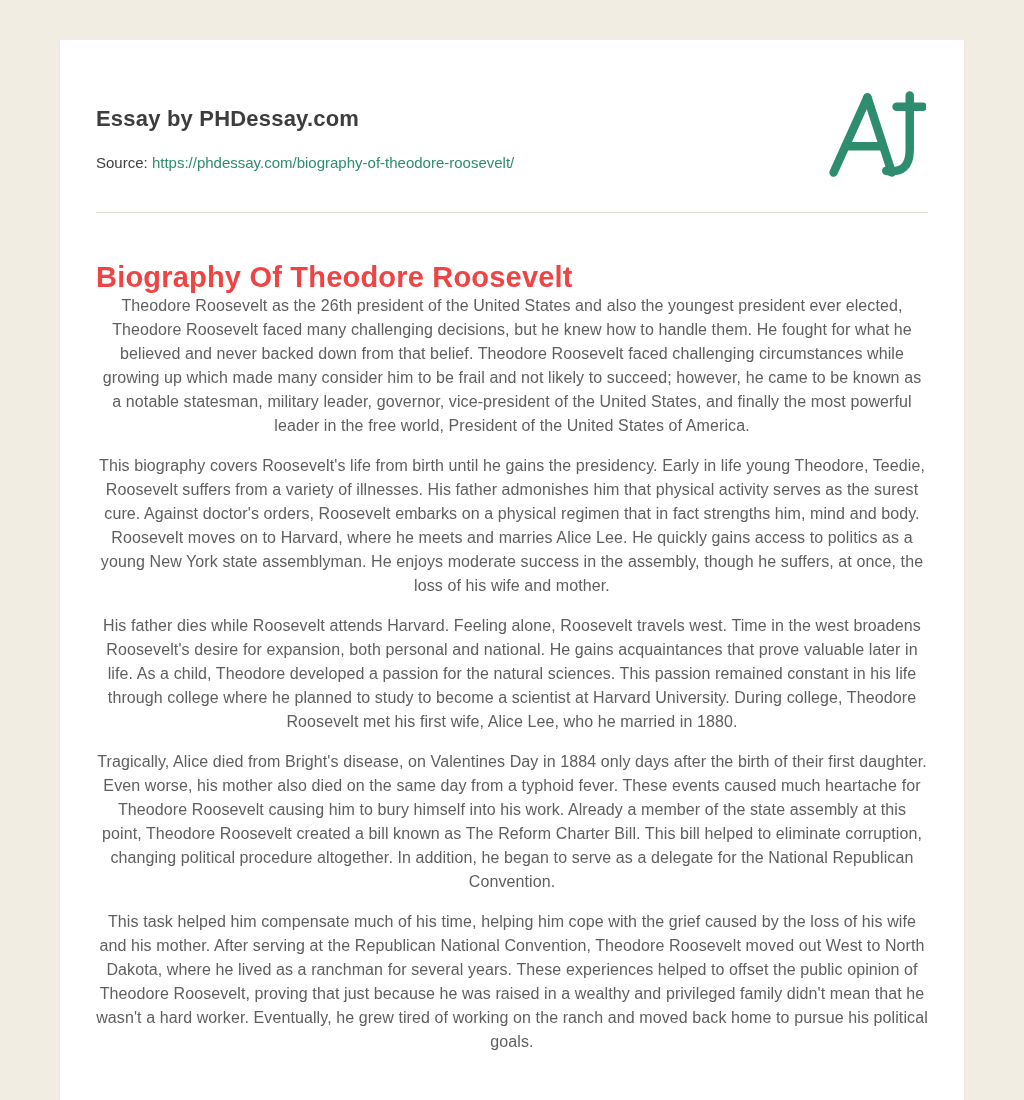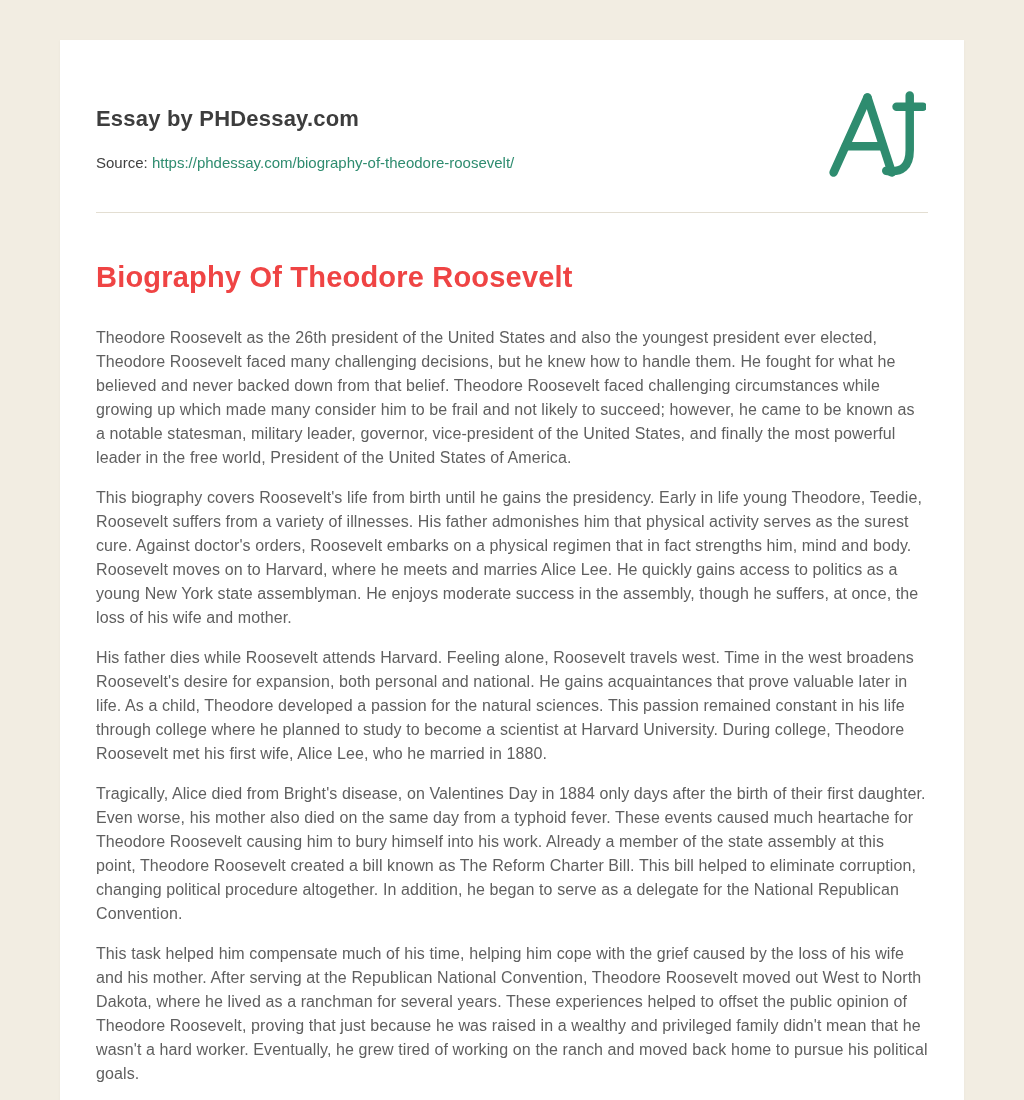--- a/index.html
+++ b/index.html
@@ -57,21 +57,21 @@
     margin: 30px 0 0 0;
   }
   .title {
     margin-top: 48px;
     font-size: 29px;
     font-weight: 700;
     color: #ef4444;
     letter-spacing: 0.2px;
   }
   .body-copy {
-    margin-top: 32px;
+    text-align: center;
   }
   .body-copy p {
     font-size: 16px;
     line-height: 24px;
     color: #5f5f5f;
     margin-bottom: 16px;
     letter-spacing: 0.1px;
   }
 </style>
 </head>

